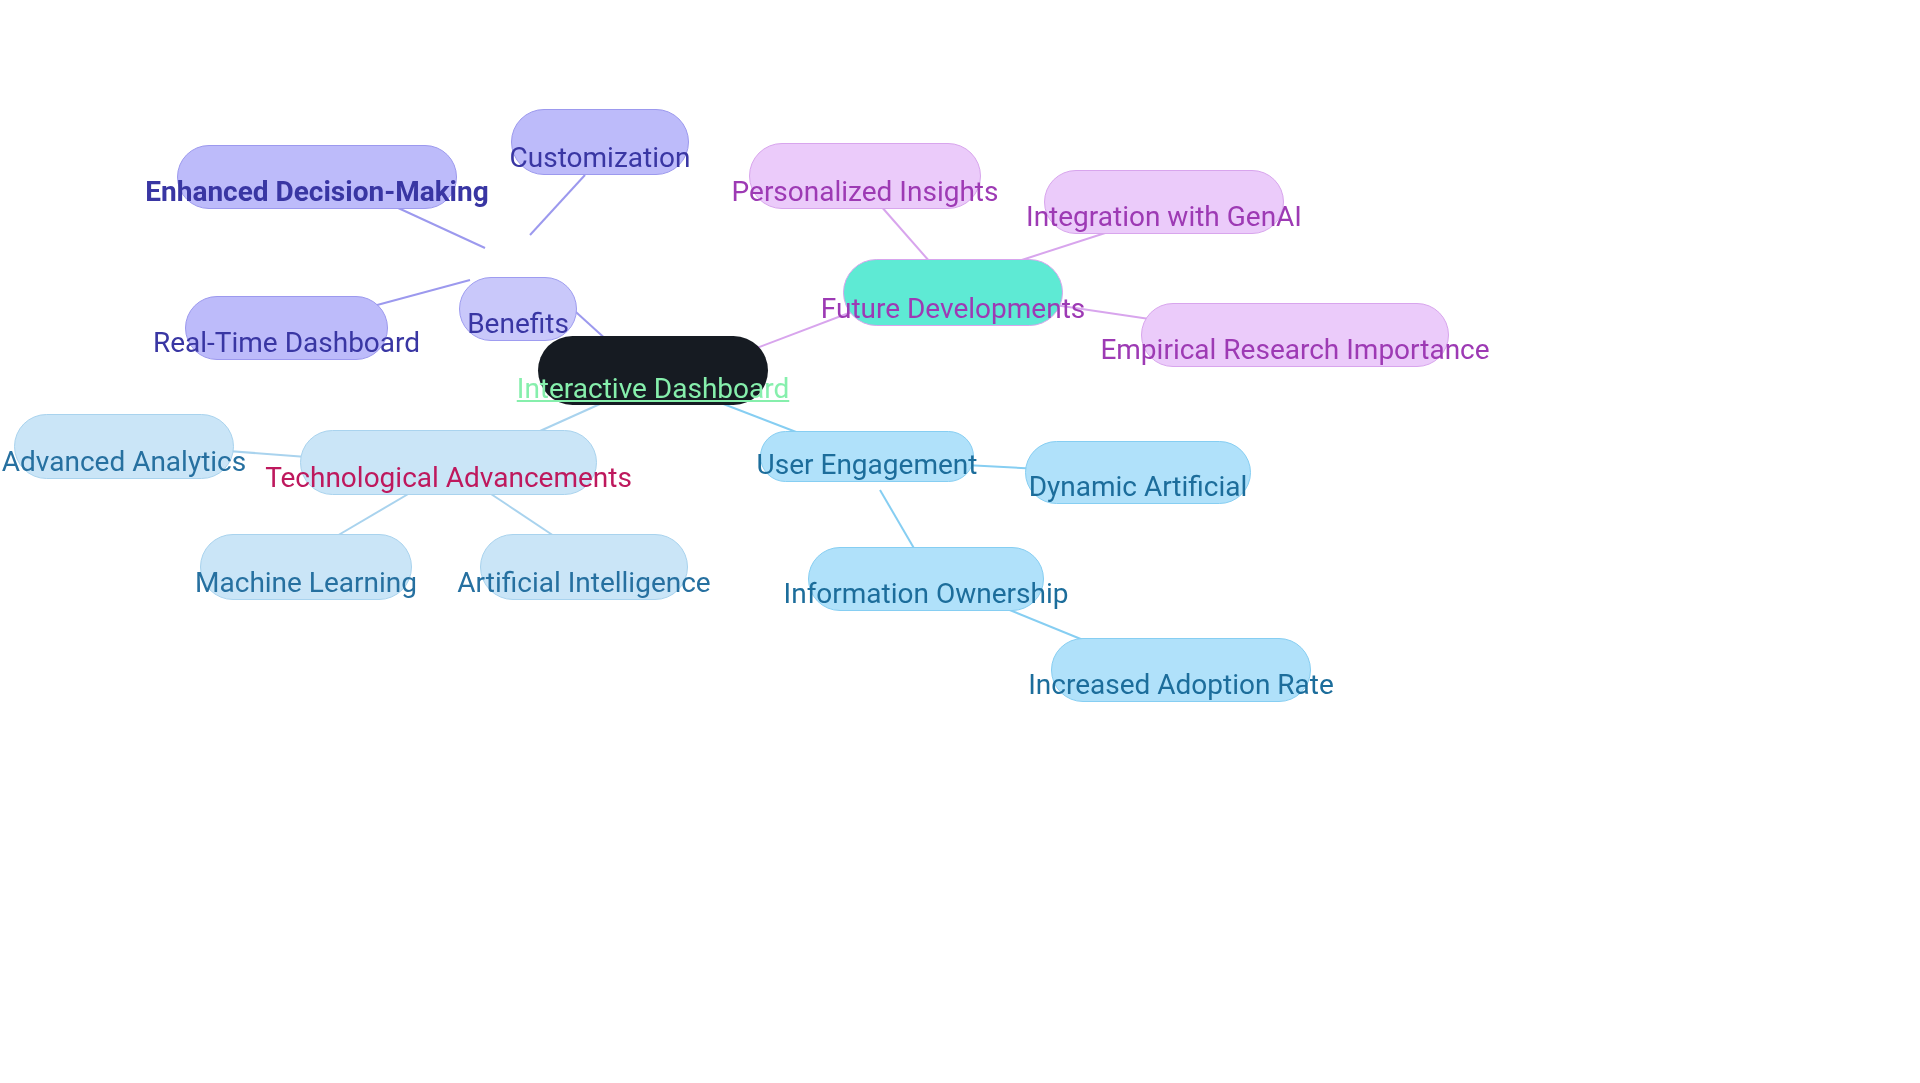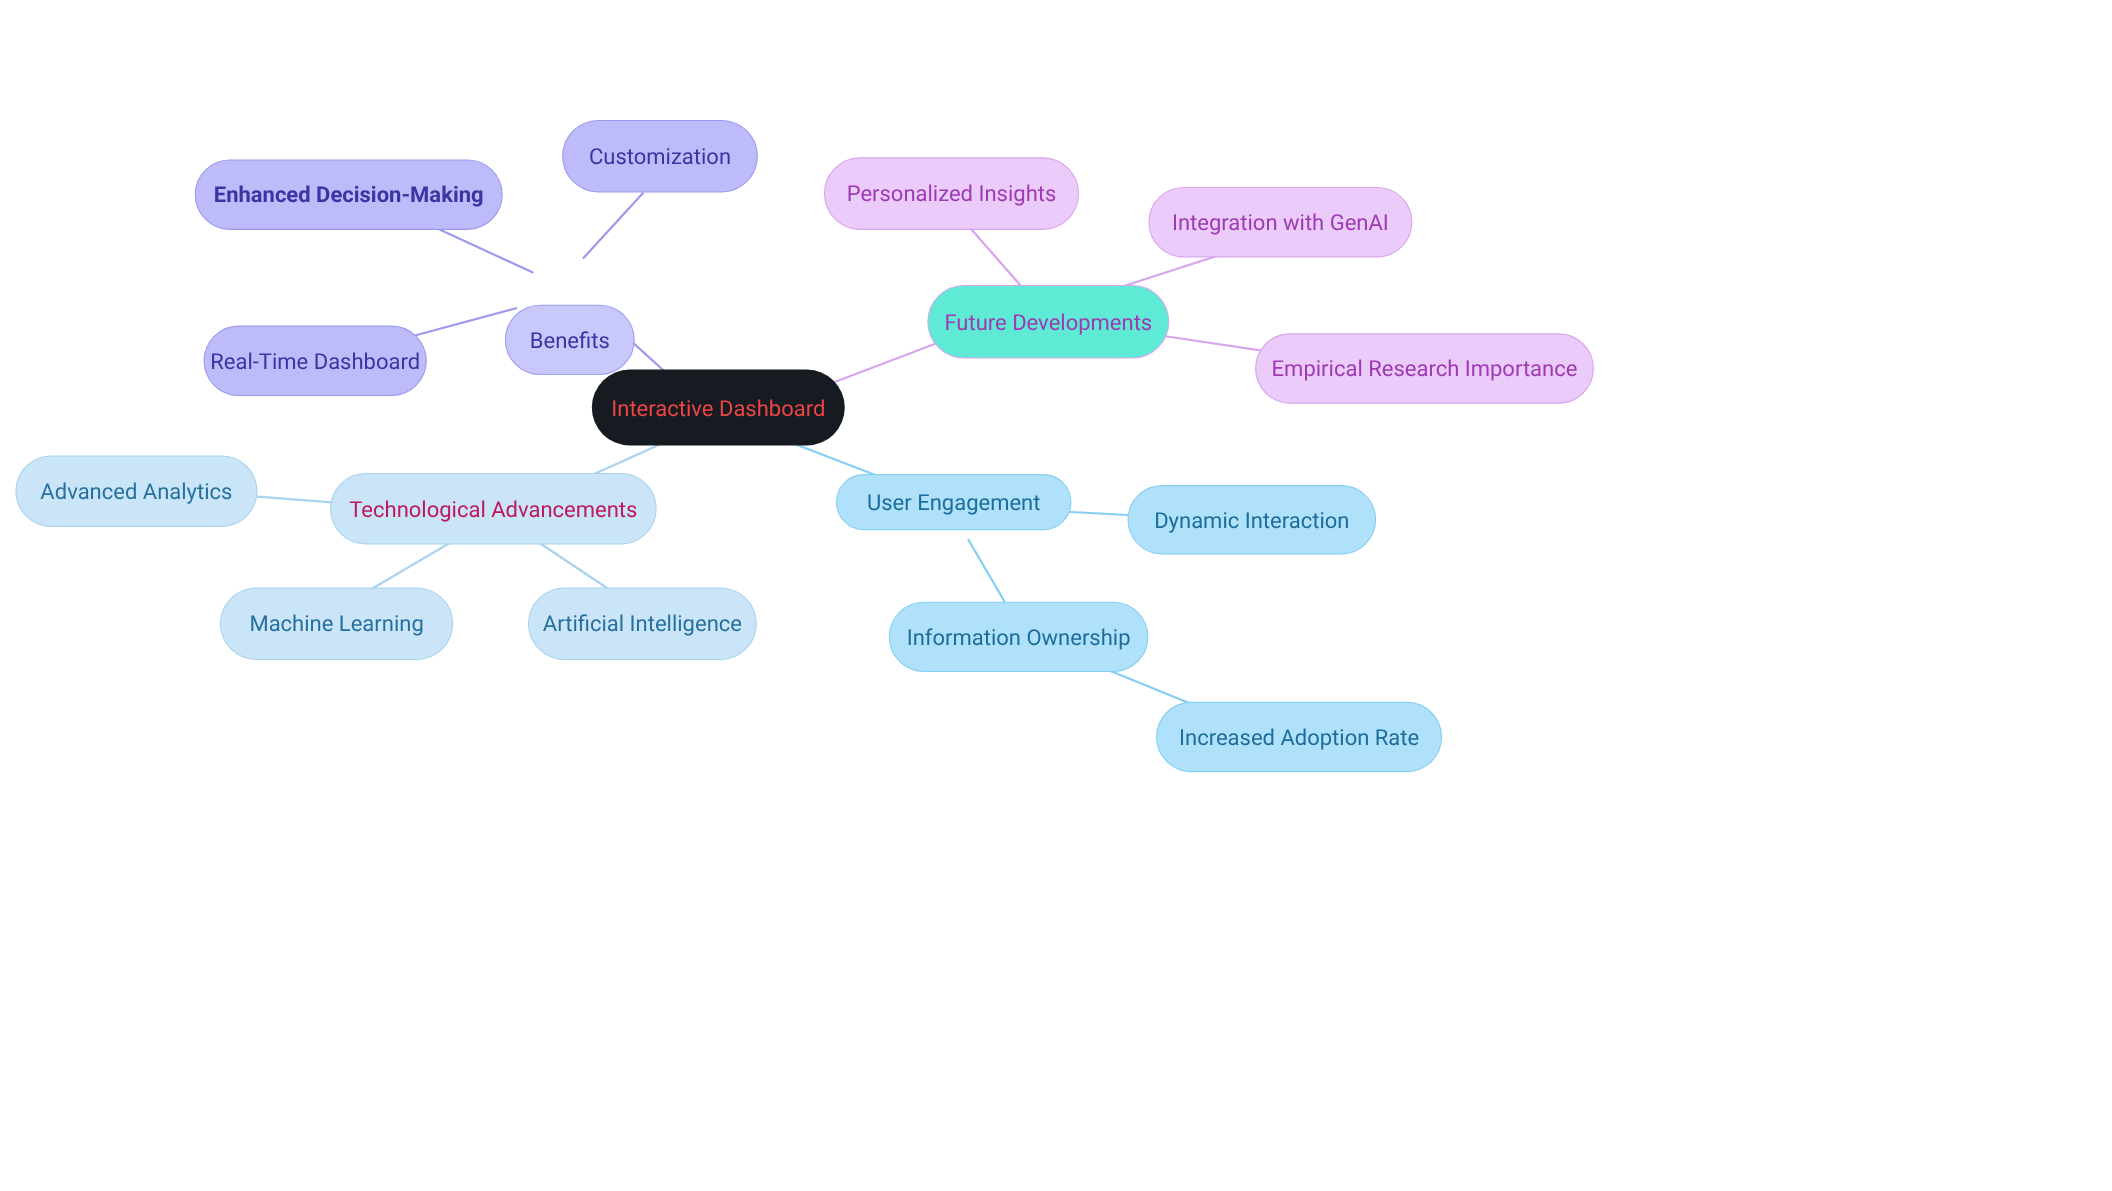--- a/index.html
+++ b/index.html
@@ -9,31 +9,32 @@
     height: 1083px;
     background: #ffffff;
     font-family: -apple-system, BlinkMacSystemFont, "Segoe UI", Roboto, sans-serif;
     overflow: hidden;
     position: relative;
   }
   .node {
     position: absolute;
     border-radius: 999px;
     display: flex;
-    align-items: center;
+    align-items: flex-end;
     justify-content: center;
-    font-size: 20px;
+    font-size: 28px;
     white-space: nowrap;
     padding: 0 28px;
     box-sizing: border-box;
   }
   .center-node {
     background: #161b22;
-    color: #ef4444;
+    color: #86efac;
     border: none;
+    text-decoration: underline;
   }
   .purple-main {
     background: #c9c8fa;
     color: #3936a3;
     border: 1.5px solid #9e9cf0;
     margin-top: 44px;
   }
   .purple-leaf {
     background: #bdbbfa;
     color: #3936a3;
@@ -161,20 +162,20 @@
   <span>Machine Learning</span>
 </div>
 <div class="node lightblue-leaf" style="left:480px; top:534px; width:208px; height:66px;">
   <span>Artificial Intelligence</span>
 </div>
 
 <div class="node skyblue-main" style="left:760px; top:431px; width:214px; height:51px;">
   <span>User Engagement</span>
 </div>
 <div class="node skyblue-leaf" style="left:1025px; top:441px; width:226px; height:63px;">
-  <span>Dynamic Interaction</span>
+  <span>Dynamic Artificial</span>
 </div>
 <div class="node skyblue-leaf" style="left:808px; top:547px; width:236px; height:64px;">
   <span>Information Ownership</span>
 </div>
 <div class="node skyblue-leaf" style="left:1051px; top:638px; width:260px; height:64px;">
   <span>Increased Adoption Rate</span>
 </div>
 
 </body></html>

